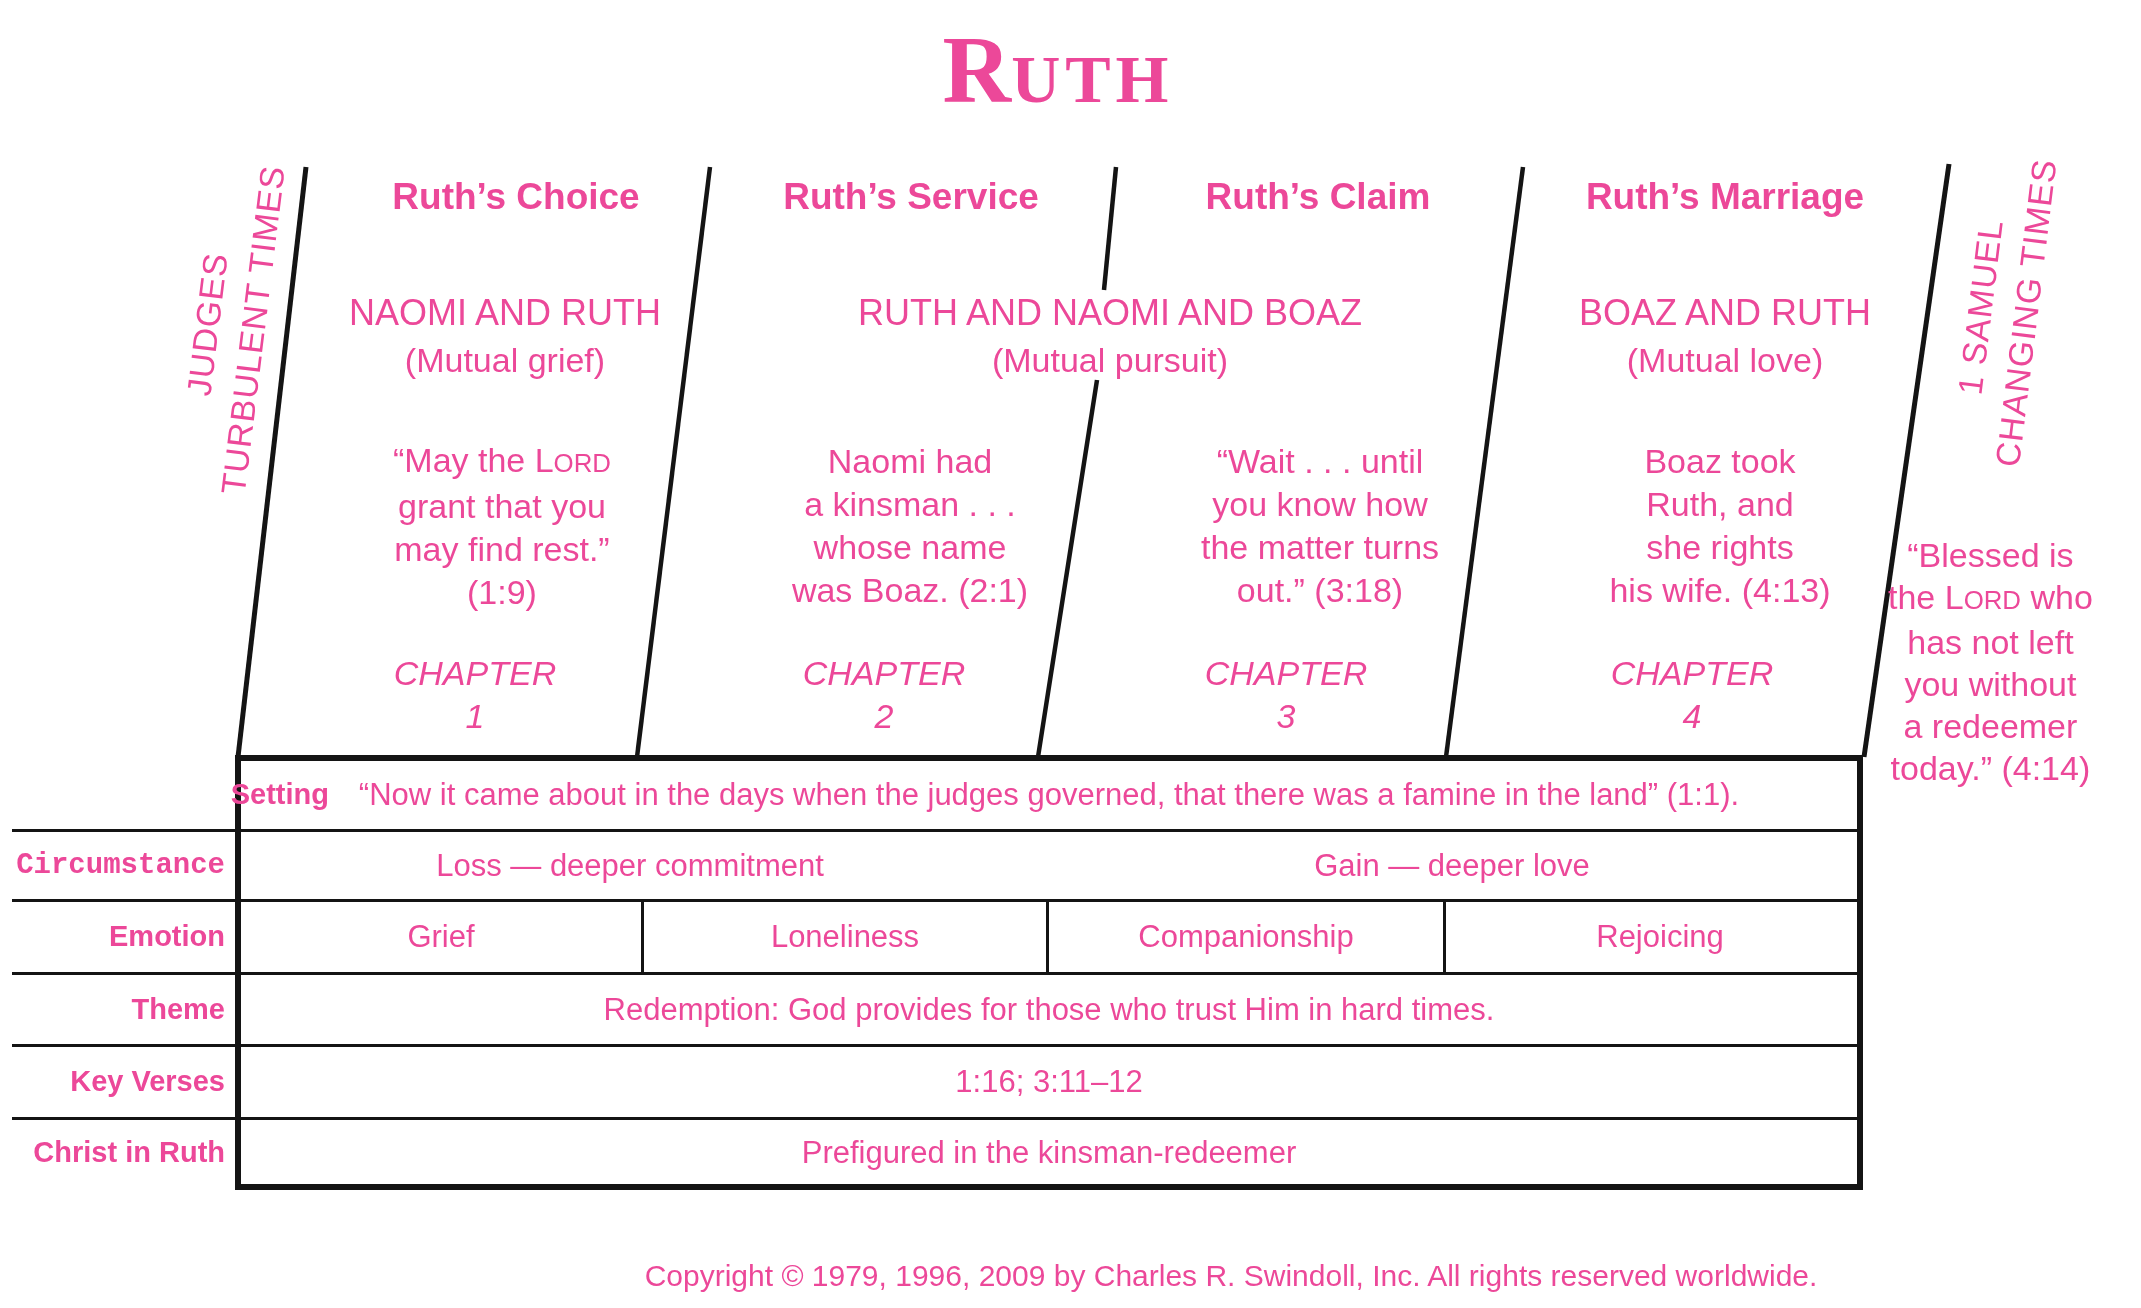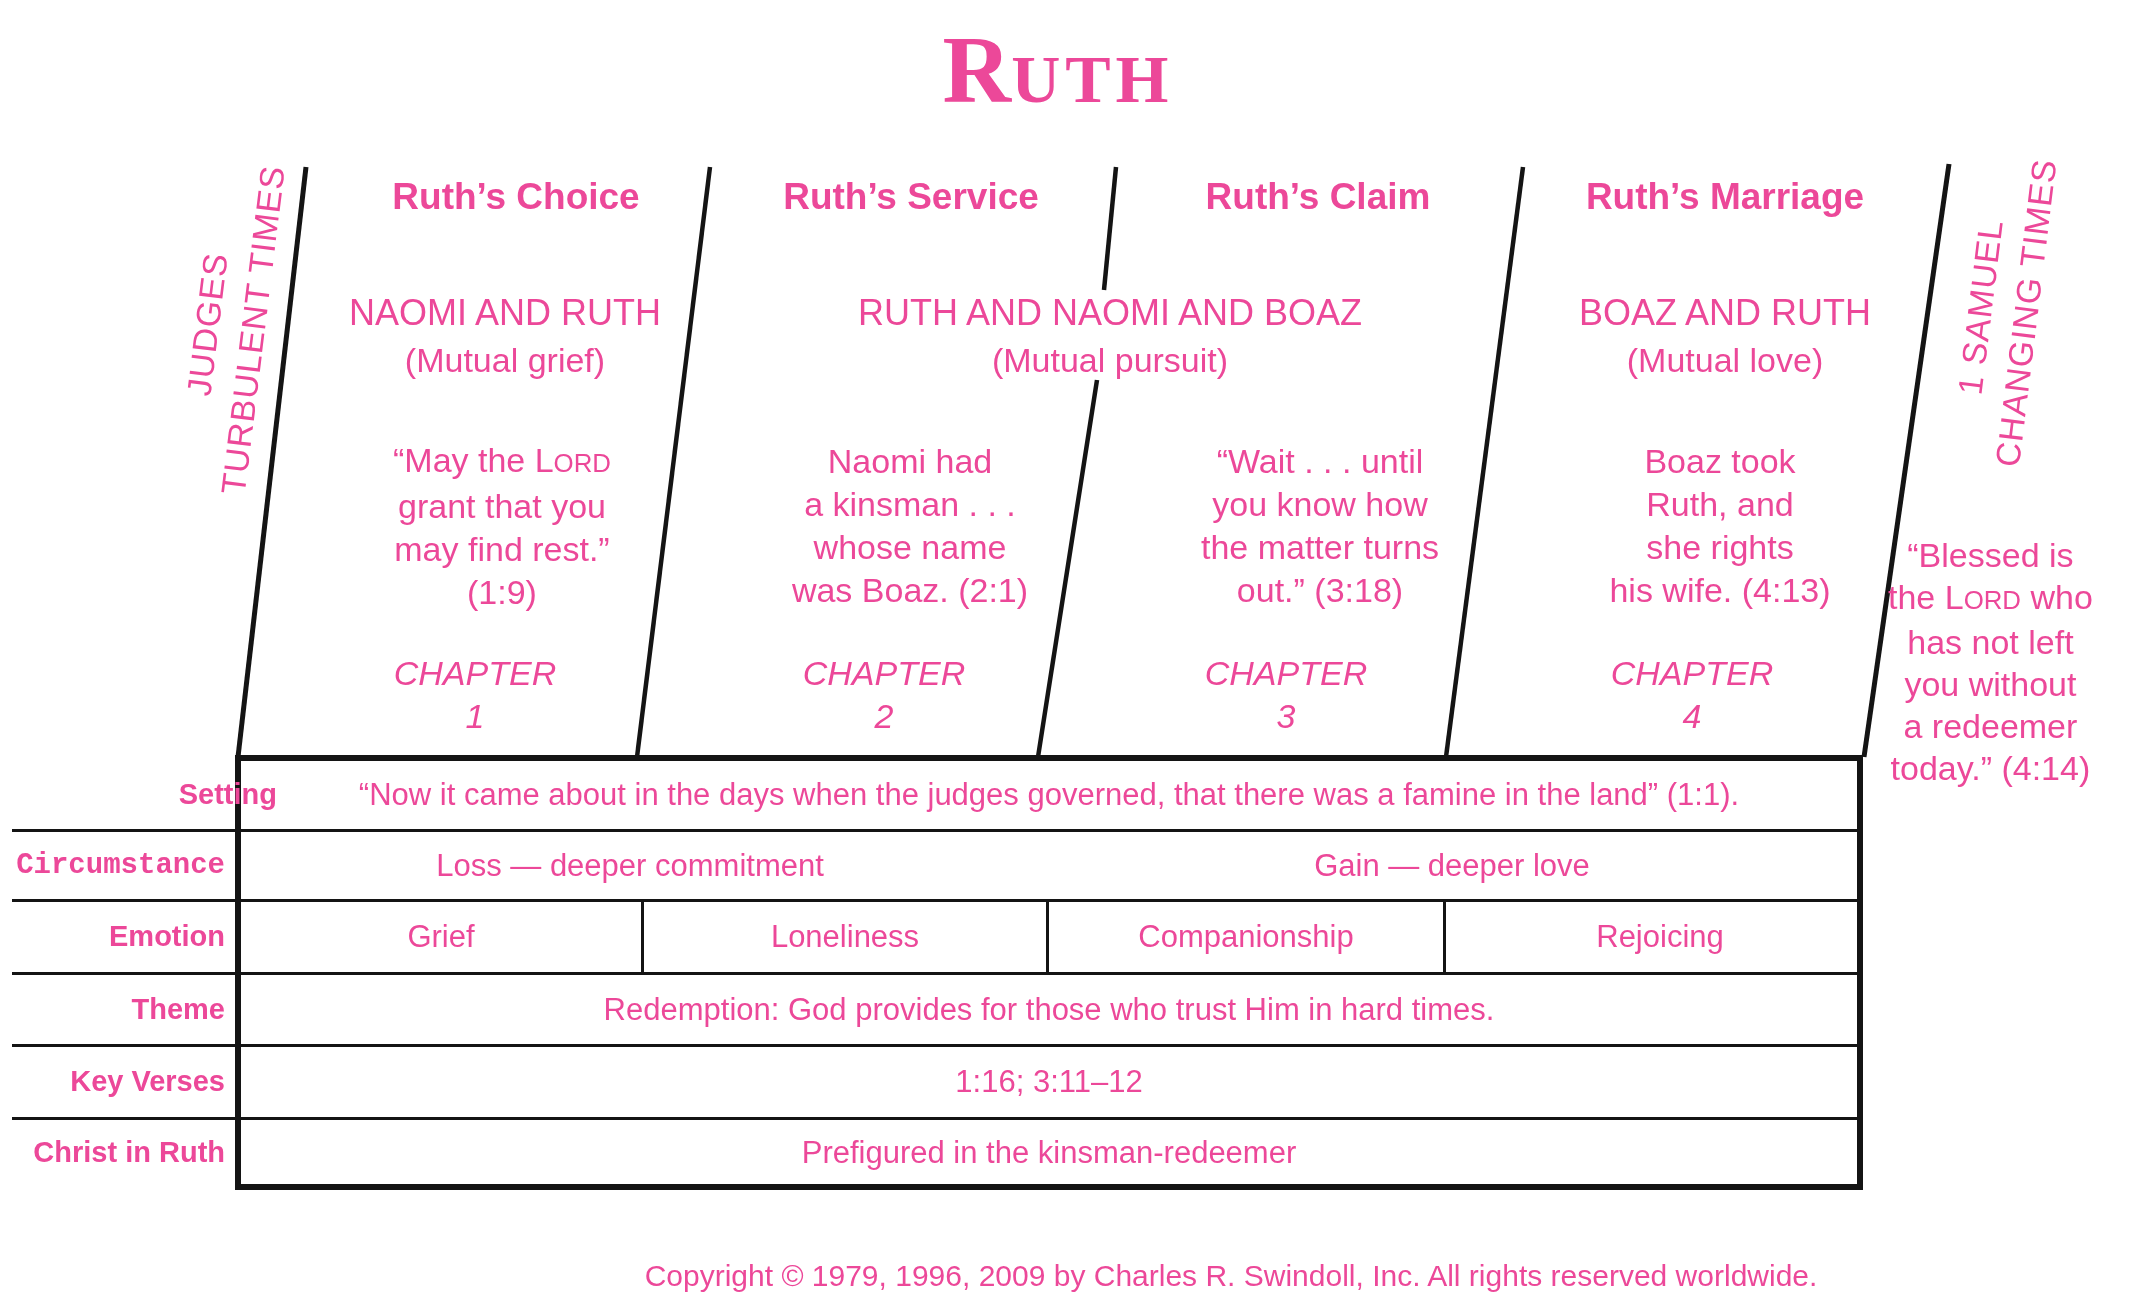--- a/index.html
+++ b/index.html
@@ -120,21 +120,21 @@
   <div class="box" style="left:235px; top:755px; width:1628px; height:435px;"></div>
   <div class="hline" style="left:12px; top:829px;  width:1851px;"></div>
   <div class="hline" style="left:12px; top:899px;  width:1851px;"></div>
   <div class="hline" style="left:12px; top:972px;  width:1851px;"></div>
   <div class="hline" style="left:12px; top:1044px; width:1851px;"></div>
   <div class="hline" style="left:12px; top:1117px; width:1851px;"></div>
   <div class="vline" style="left:641px;  top:899px; height:76px;"></div>
   <div class="vline" style="left:1046px; top:899px; height:76px;"></div>
   <div class="vline" style="left:1443px; top:899px; height:76px;"></div>
 
-  <div class="lbl" style="right:1864px; top:794px;text-align:center;">Setting</div>
+  <div class="lbl" style="right:1812px; top:794px;text-align:center;">Setting</div>
   <div class="lbl" style="right:1916px; top:865px;font-family:Liberation Mono, monospace;">Circumstance</div>
   <div class="lbl" style="right:1916px; top:936px;">Emotion</div>
   <div class="lbl" style="right:1916px; top:1009px;">Theme</div>
   <div class="lbl" style="right:1916px; top:1081px;">Key Verses</div>
   <div class="lbl" style="right:1916px; top:1152px;">Christ in Ruth</div>
 
   <div class="t tbl" style="left:1049px; top:795px;">“Now it came about in the days when the judges governed, that there was a famine in the land” (1:1).</div>
   <div class="t tbl" style="left:630px;  top:866px;">Loss — deeper commitment</div>
   <div class="t tbl" style="left:1452px; top:866px;">Gain — deeper love</div>
   <div class="t tbl" style="left:441px;  top:937px;">Grief</div>

